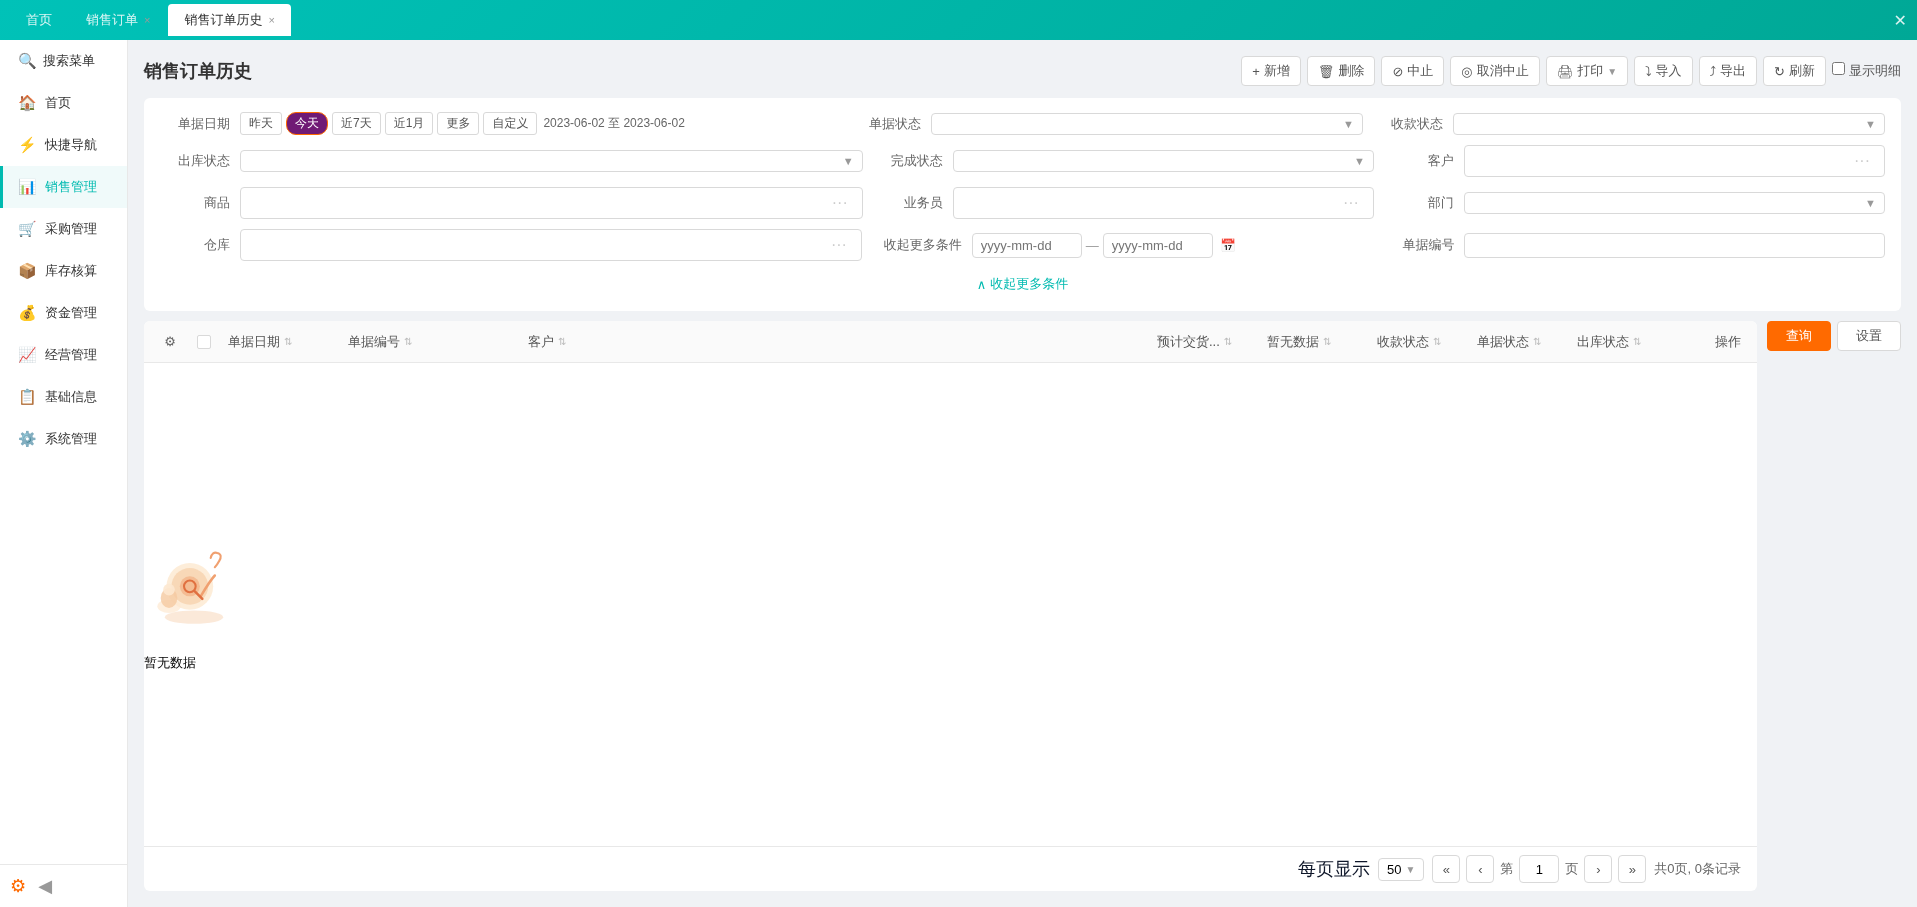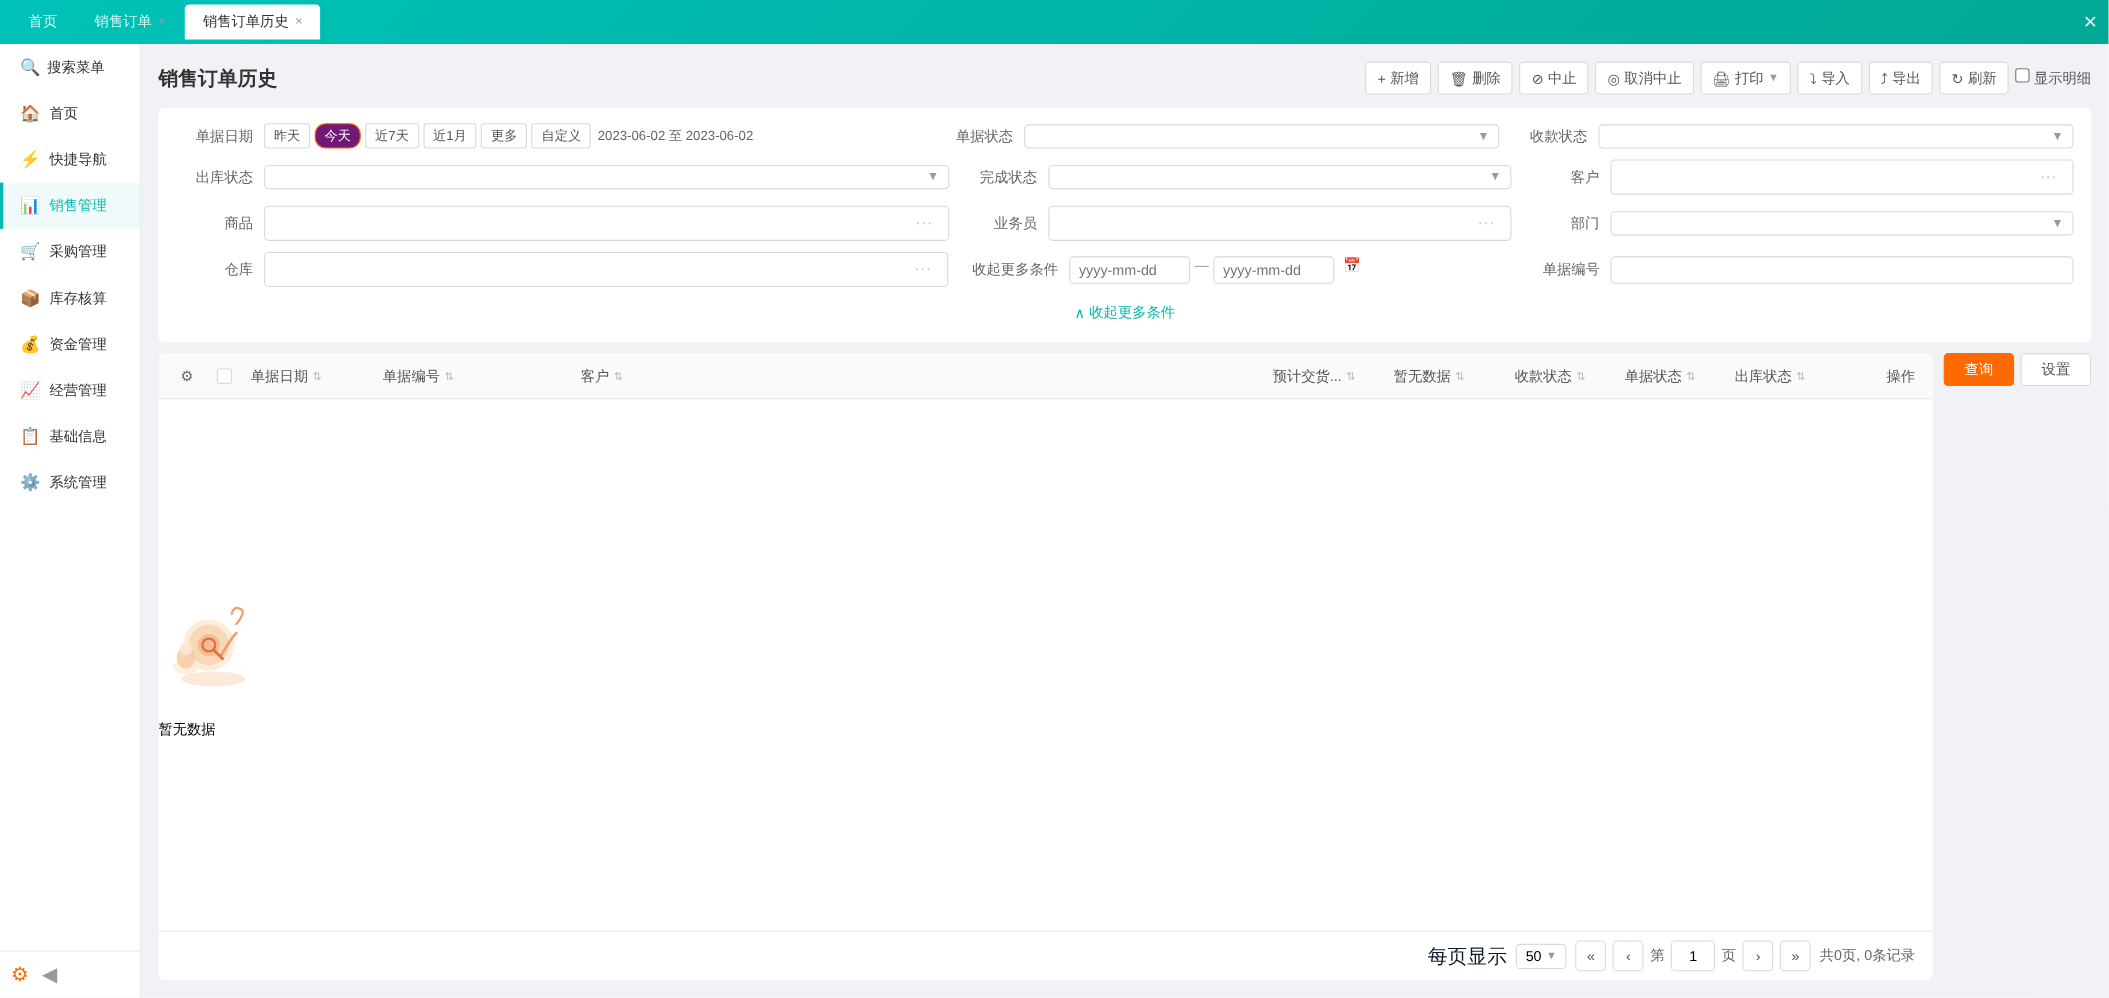--- a/index.html
+++ b/index.html
@@ -561,21 +561,21 @@
             <span class="chevron">▼</span>
           </div>
         </div>
 
         <div class="filter-row">
           <span class="filter-label">仓库</span>
           <div style="flex:1.5; display:flex; align-items:center; border:1px solid #d9d9d9; border-radius:4px; background:#fff; padding:4px 8px; justify-content:flex-end; margin-right:20px;">
             <span class="filter-dots">···</span>
           </div>
           <span class="filter-label" style="width:90px;">收起更多条件</span>
-          <div style="flex:1; display:flex; align-items:flex-start; gap:4px; margin-right:20px;">
+          <div style="flex:1; display:flex; align-items:center; gap:4px; margin-right:20px;">
             <input type="text" class="date-input" placeholder="yyyy-mm-dd" style="width: 110px;">
             <span style="color:#999;">—</span>
             <input type="text" class="date-input" placeholder="yyyy-mm-dd" style="width: 110px;">
             <span class="date-icon">📅</span>
           </div>
           <span class="filter-label" style="width:70px;">单据编号</span>
           <div style="flex:1; display:flex; align-items:center; border:1px solid #d9d9d9; border-radius:4px; background:#fff; padding:4px 8px;">
             <input type="text" style="border: none; outline: none; width: 100%; font-size: 13px;">
           </div>
         </div>

